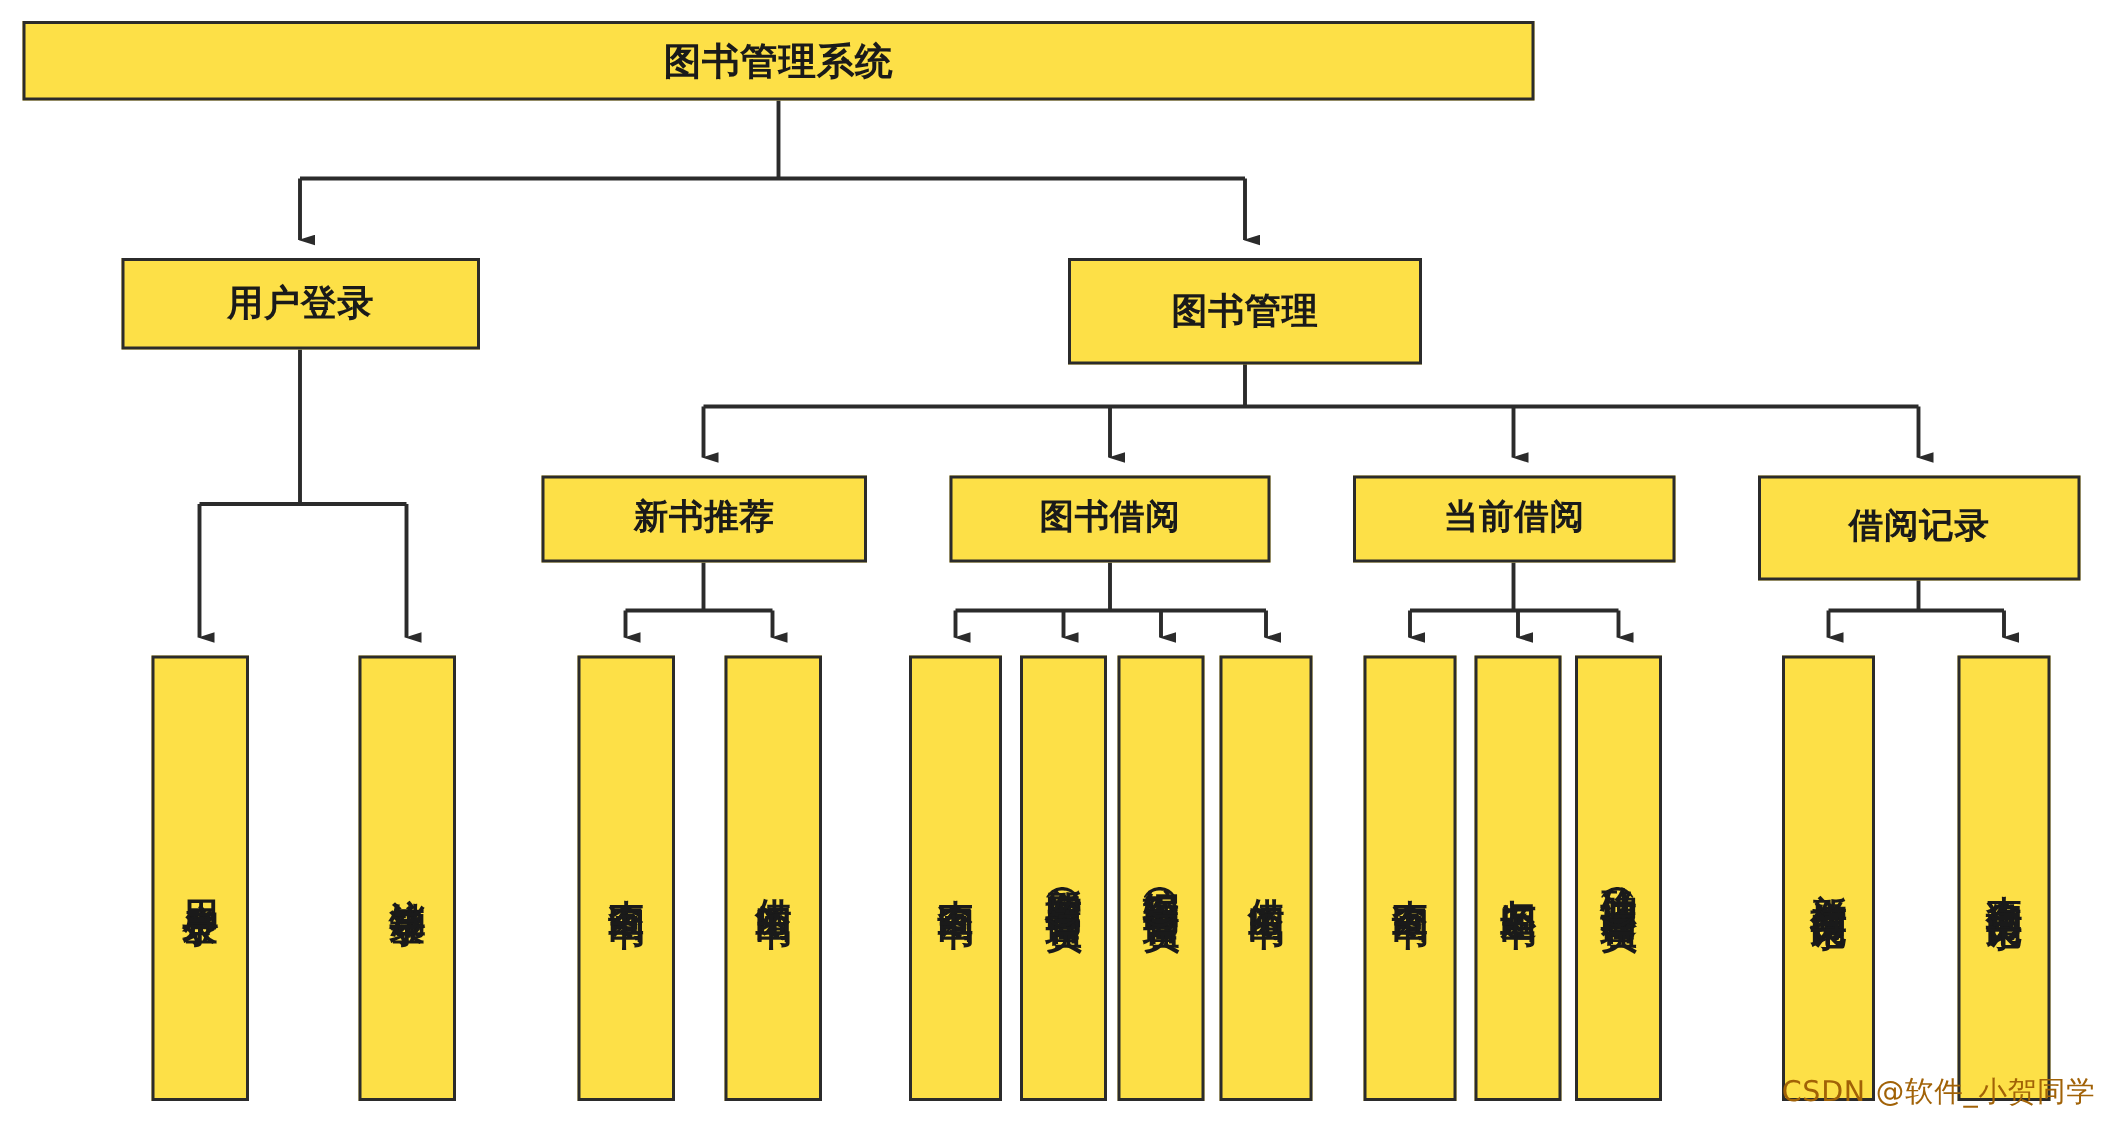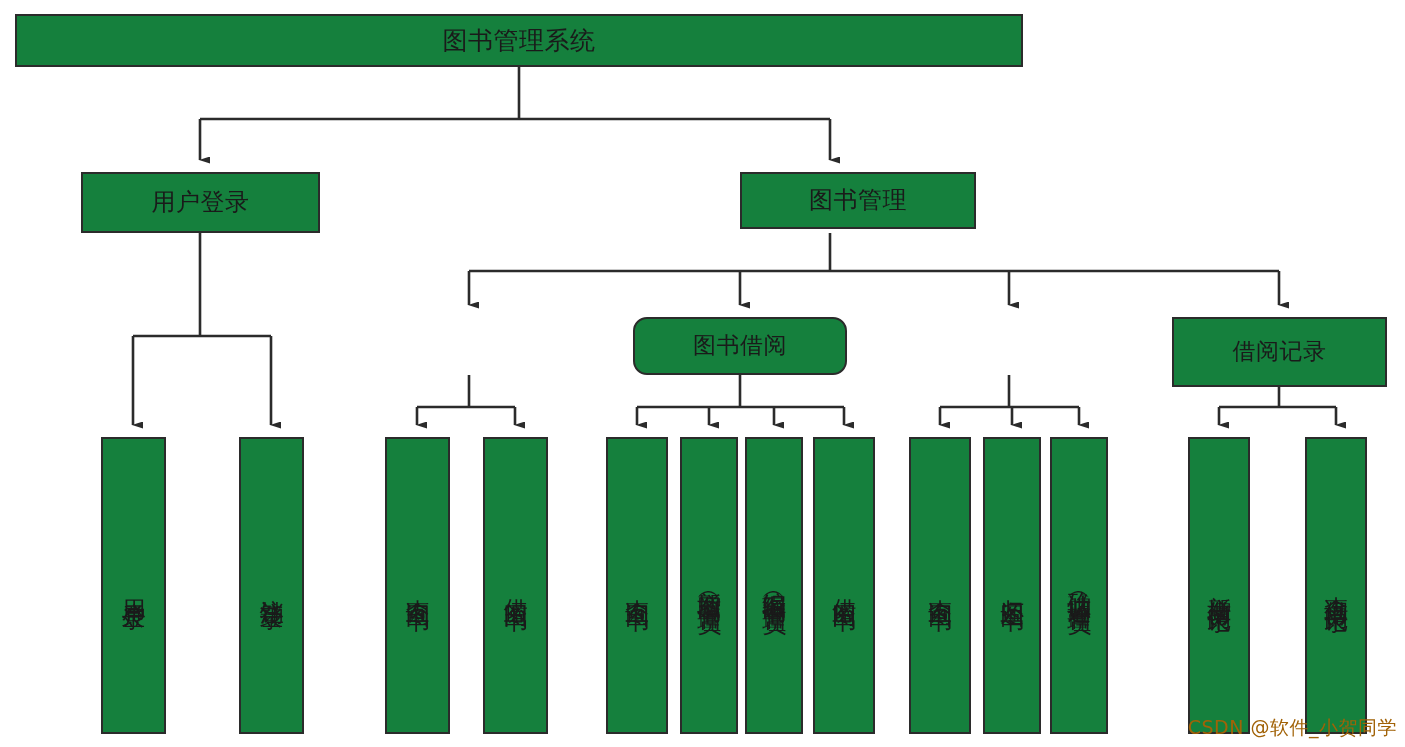--- a/index.html
+++ b/index.html
@@ -22,26 +22,27 @@
     position: absolute;
     left: 0;
     top: 0;
     width: 1405px;
     height: 747px;
     pointer-events: none;
   }
   .node {
     position: absolute;
     box-sizing: border-box;
-    background: #15803d;
+    background: #fde047;
     border: 2.5px solid #2b2b2b;
     display: flex;
     align-items: center;
     justify-content: center;
     z-index: 2;
+    font-weight: bold;
   }
   .node-label {
     color: #1a1a1a;
     text-align: center;
     letter-spacing: 0.5px;
     line-height: 1.12;
     white-space: nowrap;
   }
   .node.level-root .node-label { font-size: 25px; }
   .node.level-2 .node-label { font-size: 24px; }
@@ -127,29 +128,35 @@
   </svg>
 
   <div class="node level-root" style="left: 15px; top: 14px; width: 1008px; height: 53px;">
     <span class="node-label">图书管理系统</span>
   </div>
 
   <div class="node level-2" style="left: 81px; top: 172px; width: 239px; height: 61px;">
     <span class="node-label">用户登录</span>
   </div>
 
-  <div class="node level-2" style="left: 712px; top: 172px; width: 236px; height: 57px; margin-left: 28px;">
+  <div class="node level-2" style="left: 712px; top: 172px; width: 236px; height: 71px;">
     <span class="node-label">图书管理</span>
   </div>
 
-
-  <div class="node level-3" style="left: 633px; top: 317px; width: 214px; height: 58px; border-radius: 14px;">
+  <div class="node level-3" style="left: 361px; top: 317px; width: 217px; height: 58px;">
+    <span class="node-label">新书推荐</span>
+  </div>
+
+  <div class="node level-3" style="left: 633px; top: 317px; width: 214px; height: 58px;">
     <span class="node-label">图书借阅</span>
   </div>
 
+  <div class="node level-3" style="left: 902px; top: 317px; width: 215px; height: 58px;">
+    <span class="node-label">当前借阅</span>
+  </div>
 
   <div class="node level-3" style="left: 1172px; top: 317px; width: 215px; height: 70px;">
     <span class="node-label">借阅记录</span>
   </div>
 
   <div id="leaf-container">
       <div class="node leaf" style="left: 101px; top: 437px; width: 65px; height: 297px;">
         <span class="node-label">用户登录</span>
       </div>
       <div class="node leaf" style="left: 239px; top: 437px; width: 65px; height: 297px;">

